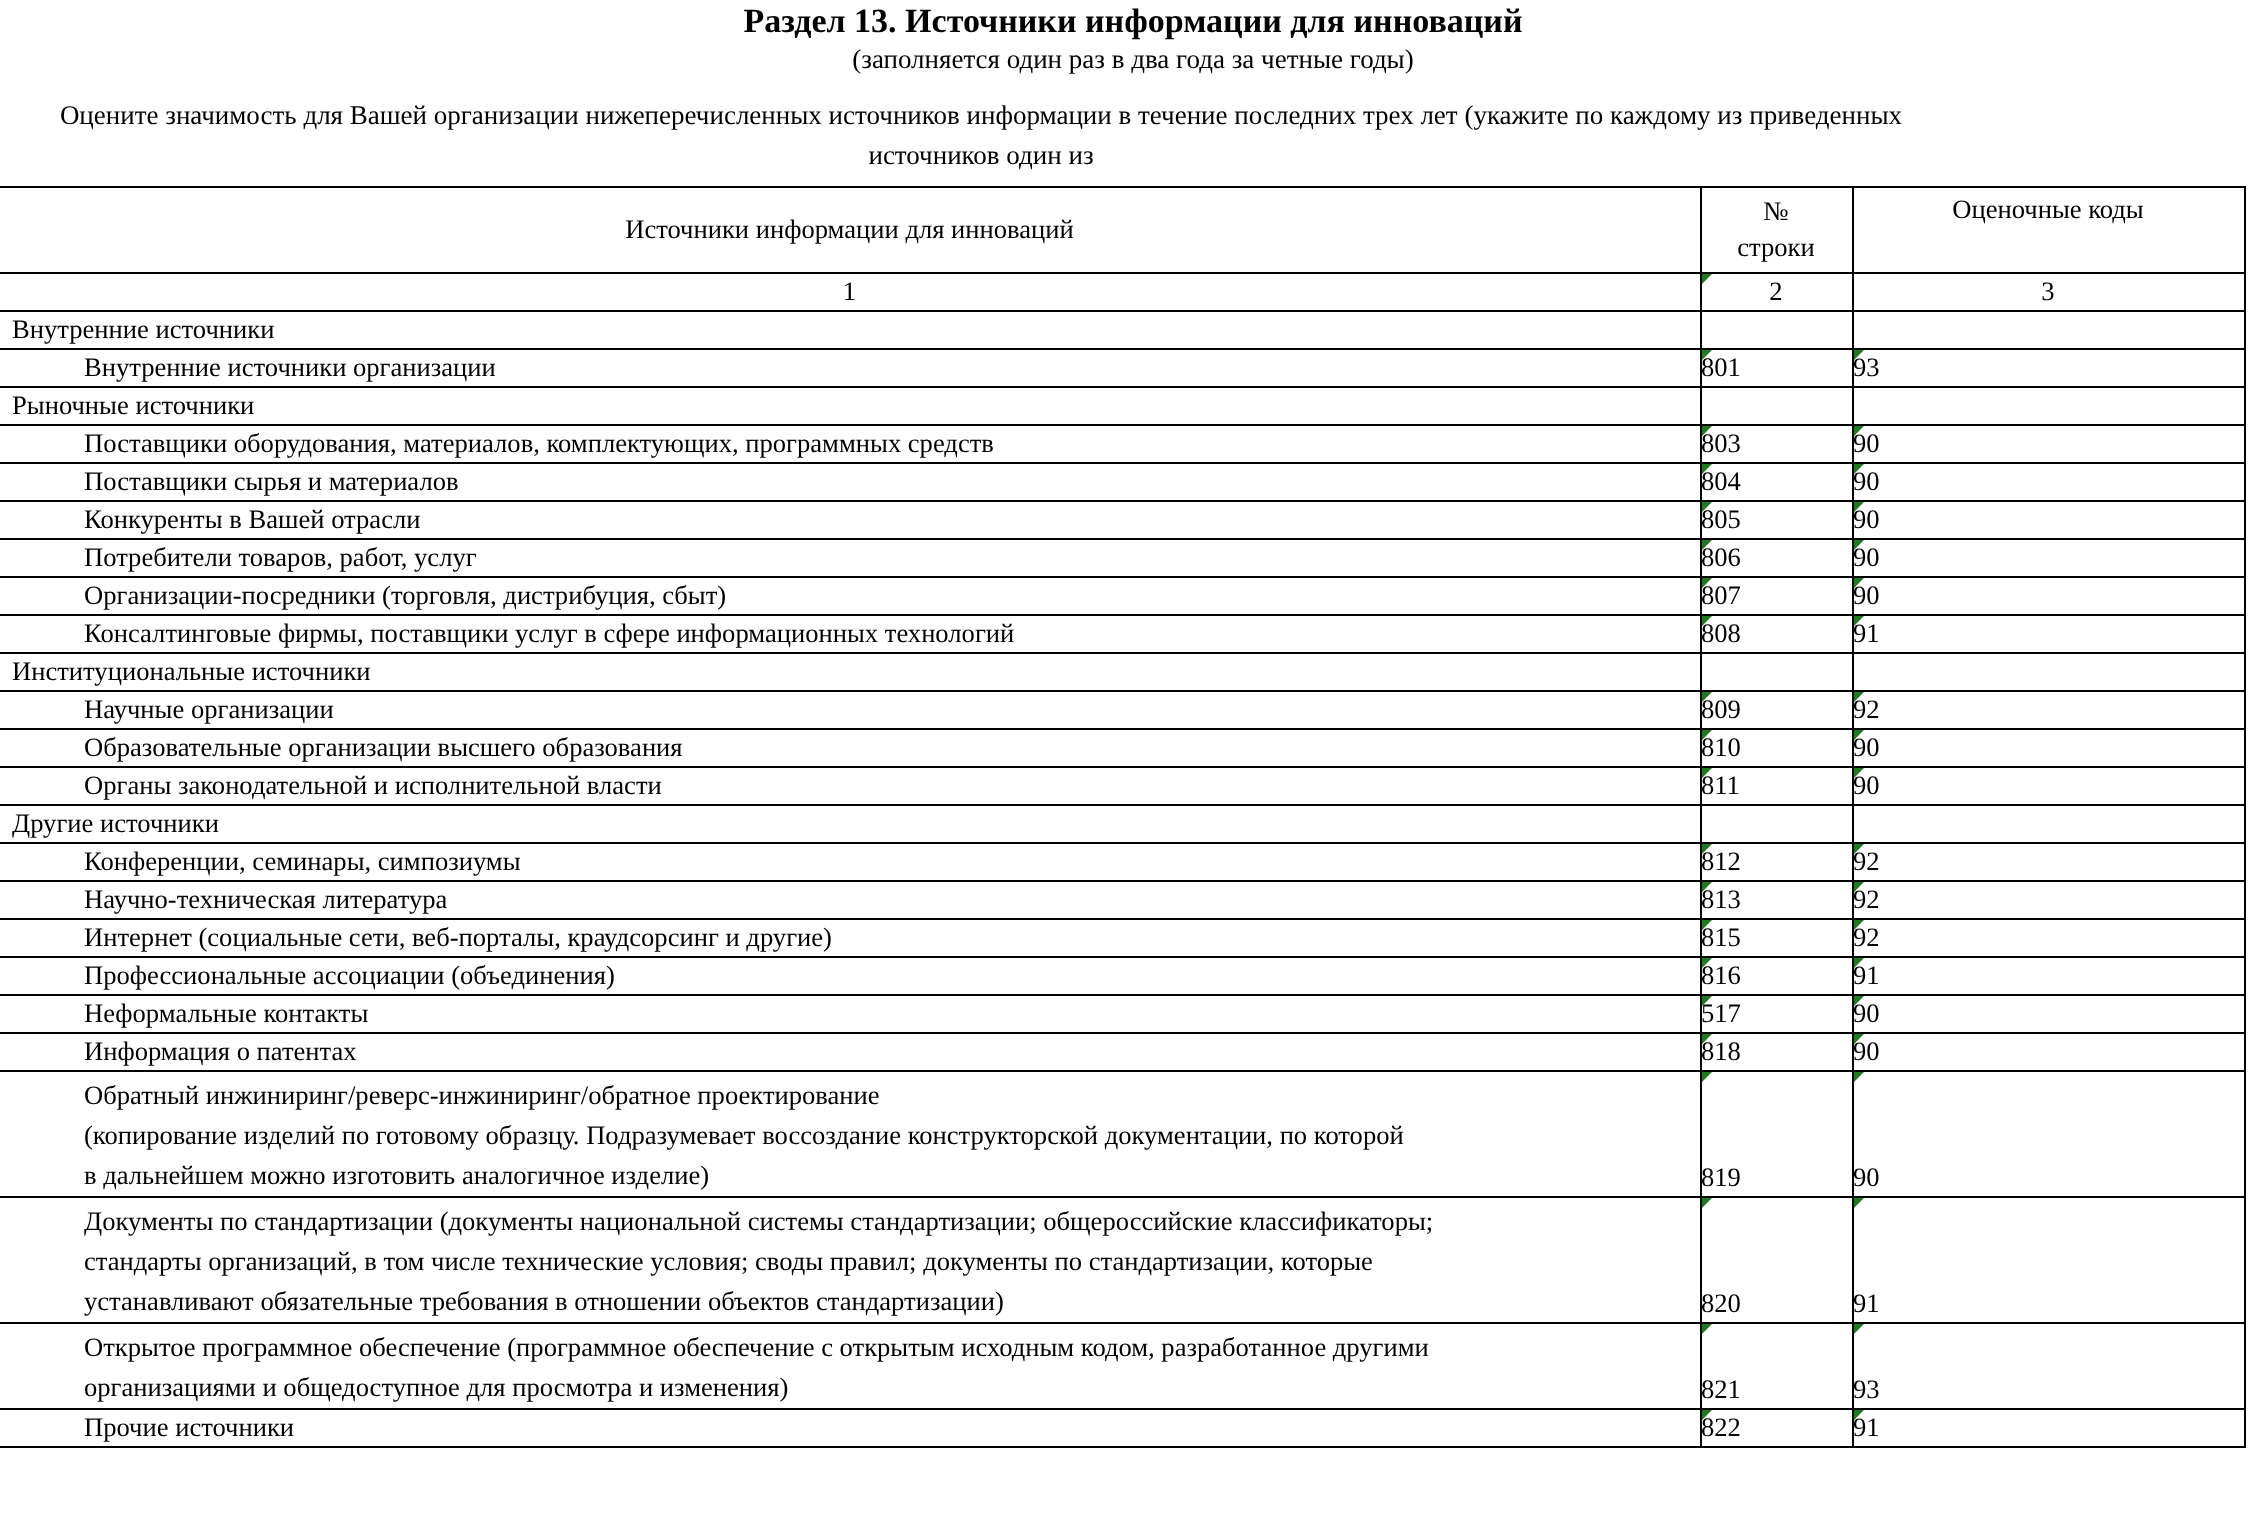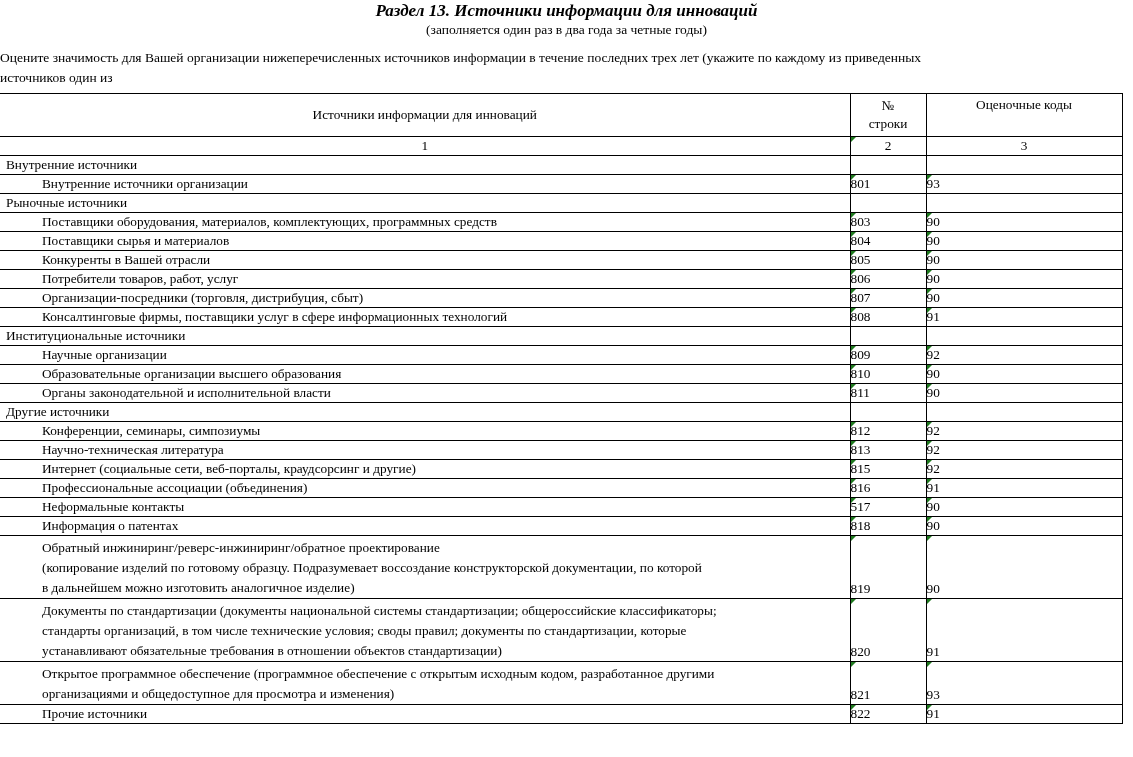--- a/index.html
+++ b/index.html
@@ -1,22 +1,22 @@
 <!DOCTYPE html>
 <html><head>
 <meta charset="utf-8">
 <style>
   html, body { margin:0; padding:0; background:#ffffff; }
   body { width:1133px; height:757px; overflow:hidden; position:relative;
          font-family:"Liberation Serif", "DejaVu Serif", serif; color:#000; }
   .title { position:absolute; left:0; width:1133px; top:0; text-align:center;
-           font-weight:bold; font-size:17px; line-height:22px;font-style:italic; }
+           font-weight:bold; font-size:17px; line-height:22px; }
   .subtitle { position:absolute; left:0; width:1133px; top:21px; text-align:center;
               font-size:13.5px; line-height:18px; }
-  .instr { position:absolute; left:0; width:981px; top:48px; text-align:left;
+  .instr { position:absolute; left:0; width:981px; top:48px; text-align:center;
            font-size:13.5px; line-height:20px; }
   table { position:absolute; left:0; top:93px; border-collapse:collapse;
           width:1122px; table-layout:fixed; font-size:13.3px; }
   td, th { border:1px solid #000; padding:0; font-weight:normal; vertical-align:bottom;
            line-height:18px; }
   col.c1 { width:850px; } col.c2 { width:76px; } col.c3 { width:196px; }
   table { border-left:none; }
   td.name { border-left:none; padding-left:6px; text-align:left; }
   td.item { padding-left:42px; }
   td.num, td.code { text-align:left; position:relative; }

